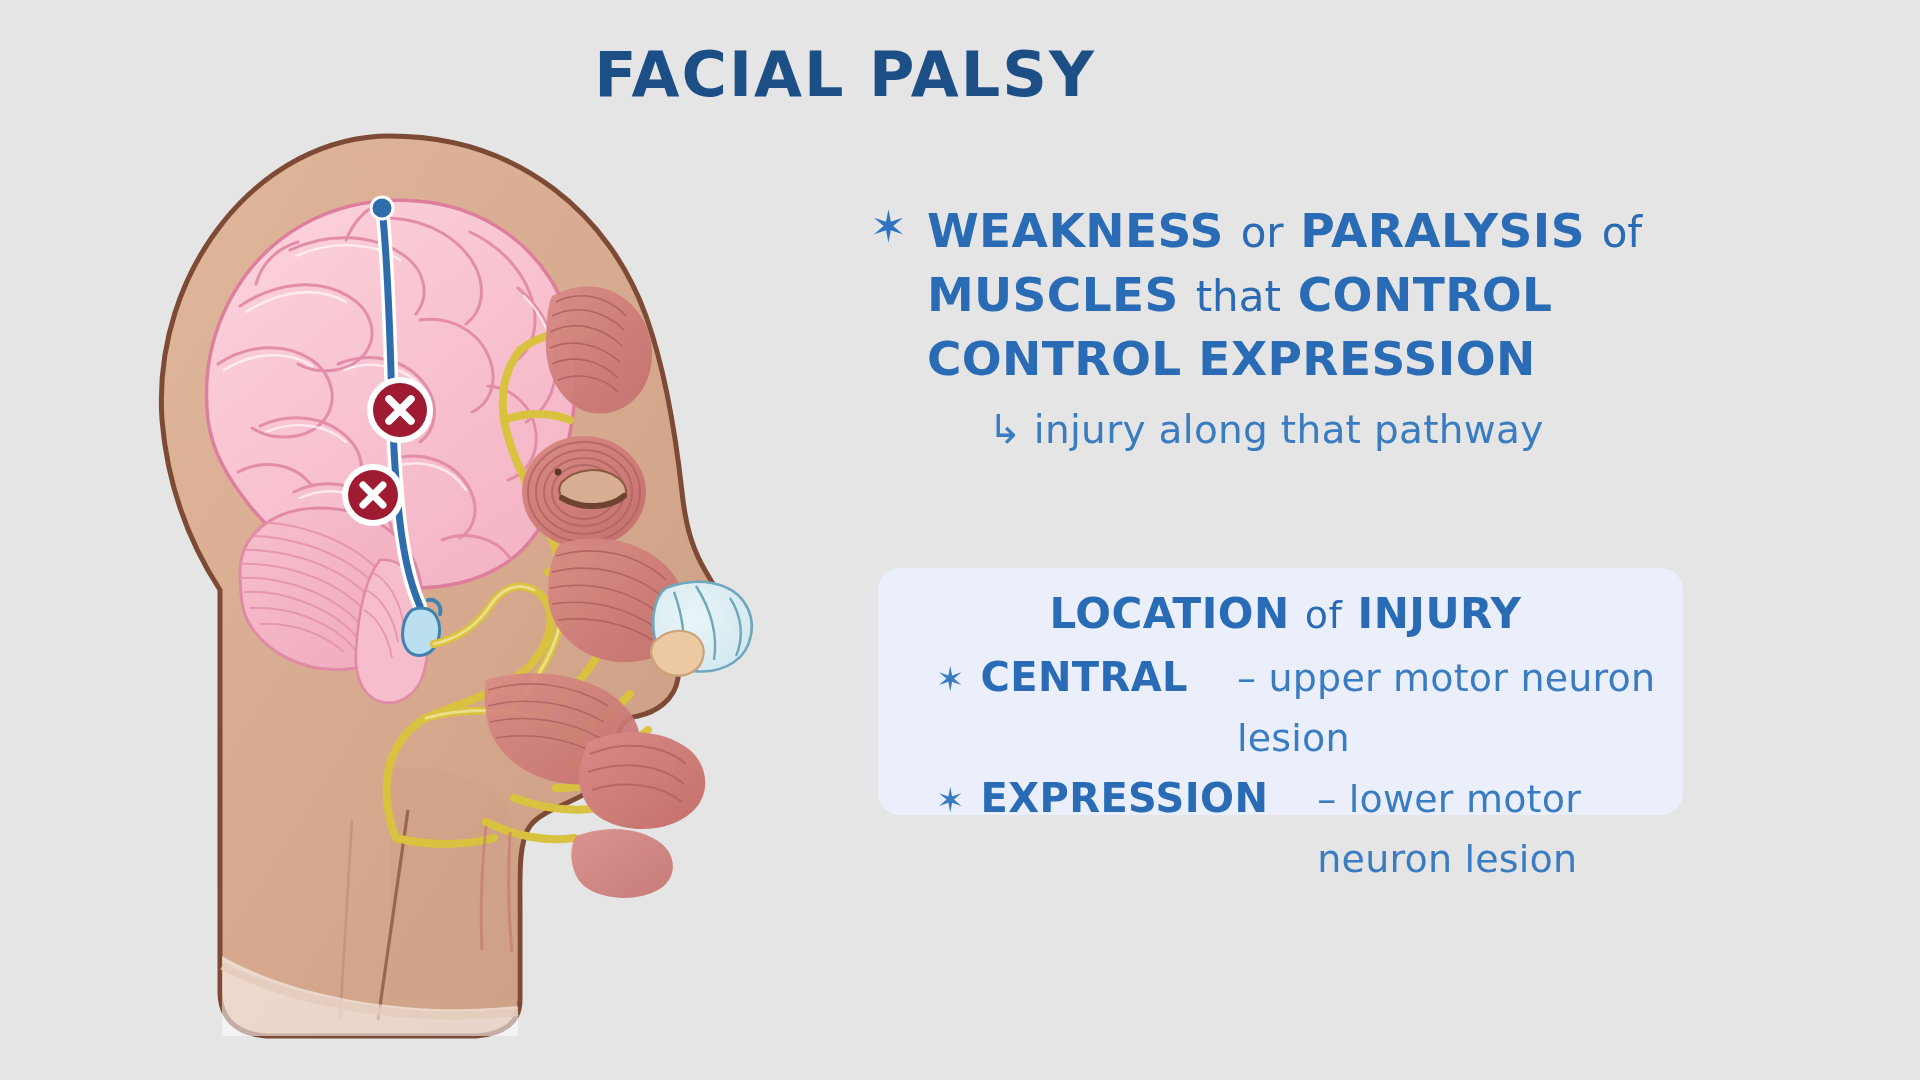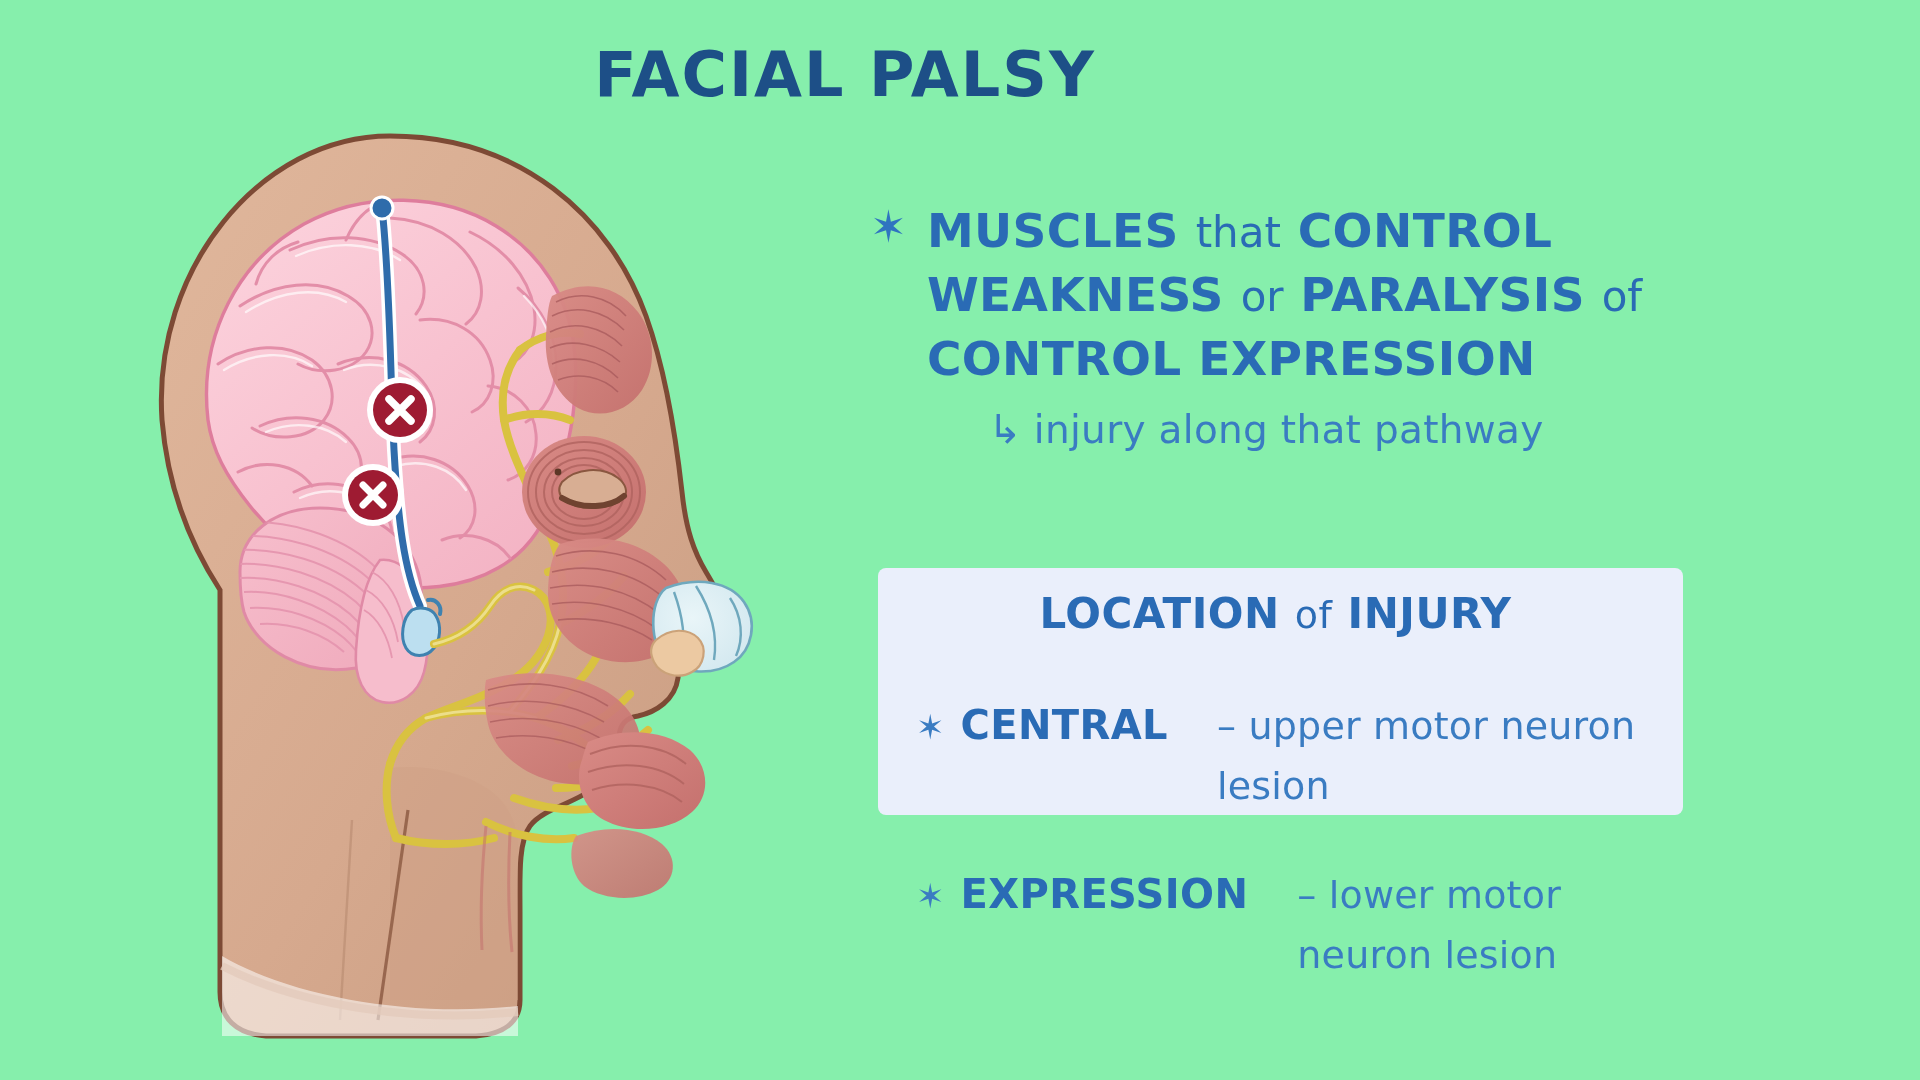--- a/index.html
+++ b/index.html
@@ -13,21 +13,21 @@
     height: 1080px;
     overflow: hidden;
     font-family: "DejaVu Sans", "Liberation Sans", sans-serif;
     position: relative;
   }
   .page {
     position: absolute;
     left: 0; top: 0;
     width: 1920px;
     height: 1080px;
-    background: #86efac;
+    background: #e5e5e5;
   }
 
   
   #page-title {
     position: absolute;
     left: 0;
     top: 42px;
     width: 1920px;
     text-align: center;
     font-family: "DejaVu Sans", "Liberation Sans", sans-serif;
@@ -96,23 +96,23 @@
   }
 
   
   .info-box {
     position: absolute;
     left: 878px;
     top: 568px;
     width: 805px;
     height: 247px;
     background: #eaeffb;
-    border-radius: 8px;
+    border-radius: 22px;
     box-sizing: border-box;
-    padding: 14px 22px 16px 12px;
+    padding: 14px 22px 16px 32px;
   }
   .info-title {
     text-align: center;
     font-size: 42px;
     line-height: 64px;
     font-weight: 700;
     color: #2a6bb5;
     letter-spacing: 0.5px;
   }
   .info-title .lw {
@@ -131,21 +131,20 @@
   .info-row .star {
     font-size: 34px;
     line-height: 52px;
     color: #3a7cc2;
   }
   .info-row .term {
     font-weight: 700;
     color: #2a6bb5;
     font-size: 40px;
     letter-spacing: 0.4px;
-    margin-top: 48px;
   }
   .info-row .desc {
     font-weight: 400;
     color: #3a7cc2;
     letter-spacing: 0.2px;
     margin-left: 33px;
   }
 
   
   .illustration {
@@ -436,29 +435,29 @@
     </svg>
   </div>
 
   <div class="right-col">
 
     <div class="bullet-block">
       <div class="main-bullet">
         <span class="star">✶</span>
         <div class="main-lines">
           <div>
-            <span>MUSCLES</span>
-            <span class="lw">that</span>
-            <span>CONTROL</span>
-          </div>
-          <div>
             <span>WEAKNESS</span>
             <span class="lw">or</span>
             <span>PARALYSIS</span>
             <span class="lw">of</span>
+          </div>
+          <div>
+            <span>MUSCLES</span>
+            <span class="lw">that</span>
+            <span>CONTROL</span>
           </div>
           <div>CONTROL EXPRESSION</div>
         </div>
       </div>
 
       <div class="subnote">
         <span class="arrow">↳</span>
         <span>injury along that pathway</span>
       </div>
     </div>

